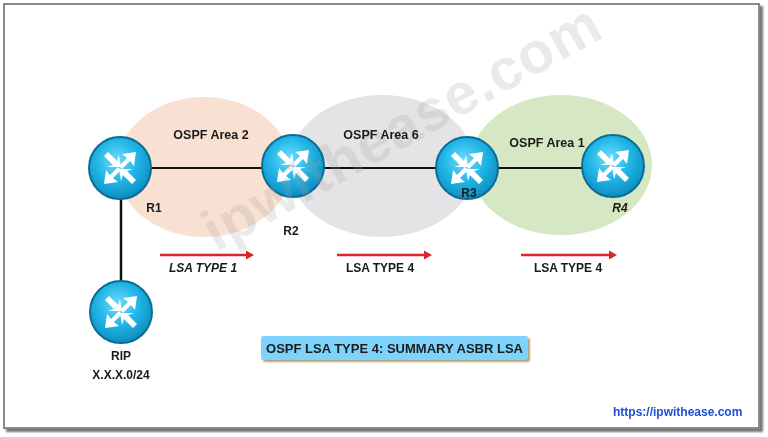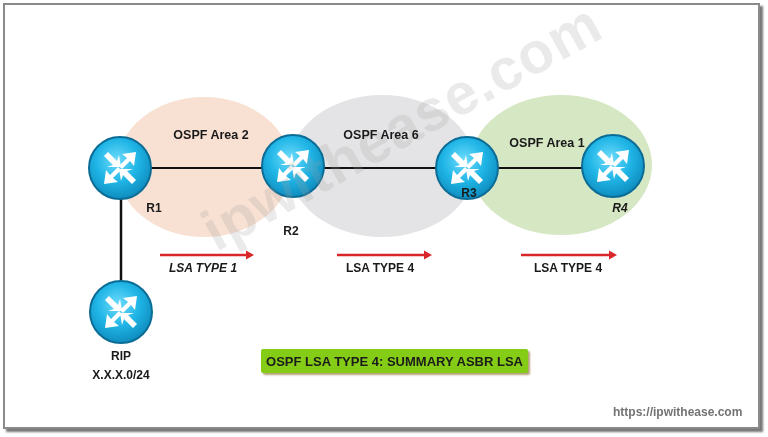--- a/index.html
+++ b/index.html
@@ -7,26 +7,26 @@
   .frame {
     position: absolute; left: 3px; top: 3px; width: 753px; height: 422px;
     border: 2px solid #8a8a8a; background: #ffffff;
     box-shadow: 3px 3px 2px #777777;
   }
   svg.diagram { position: absolute; left: 0; top: 0; }
   .lbl { position: absolute; font-weight: bold; font-size: 12px; color: #1a1a1a; white-space: nowrap; transform: translateX(-50%); }
   .area-lbl { font-size: 12.5px; }
   .banner {
     position: absolute; left: 261px; top: 336px; width: 267px; height: 24px;
-    background: #84cc16; border-radius: 2px;
+    background: #7dd3fc; border-radius: 2px;
     box-shadow: 2px 2px 2px #b5a27a;
     display: flex; align-items: center; justify-content: center;
-    font-weight: bold; font-size: 13px; color: #1c1c1c; white-space: nowrap; margin-top: 13px;
+    font-weight: bold; font-size: 13px; color: #1c1c1c; white-space: nowrap;
   }
-  .url { position: absolute; left: 613px; top: 405px; font-size: 12px; font-weight: bold; color: #737373; white-space: nowrap; }
+  .url { position: absolute; left: 613px; top: 405px; font-size: 12px; font-weight: bold; color: #1d4ed8; white-space: nowrap; }
   .watermark {
     position: absolute; left: 190px; top: 205px; font-size: 58px; font-weight: bold;
     color: rgba(160,160,160,0.22); transform: rotate(-29deg); transform-origin: left top;
     white-space: nowrap; pointer-events: none; letter-spacing: 1px;
   }
 </style>
 </head>
 <body>
 
 <div class="frame"></div>

